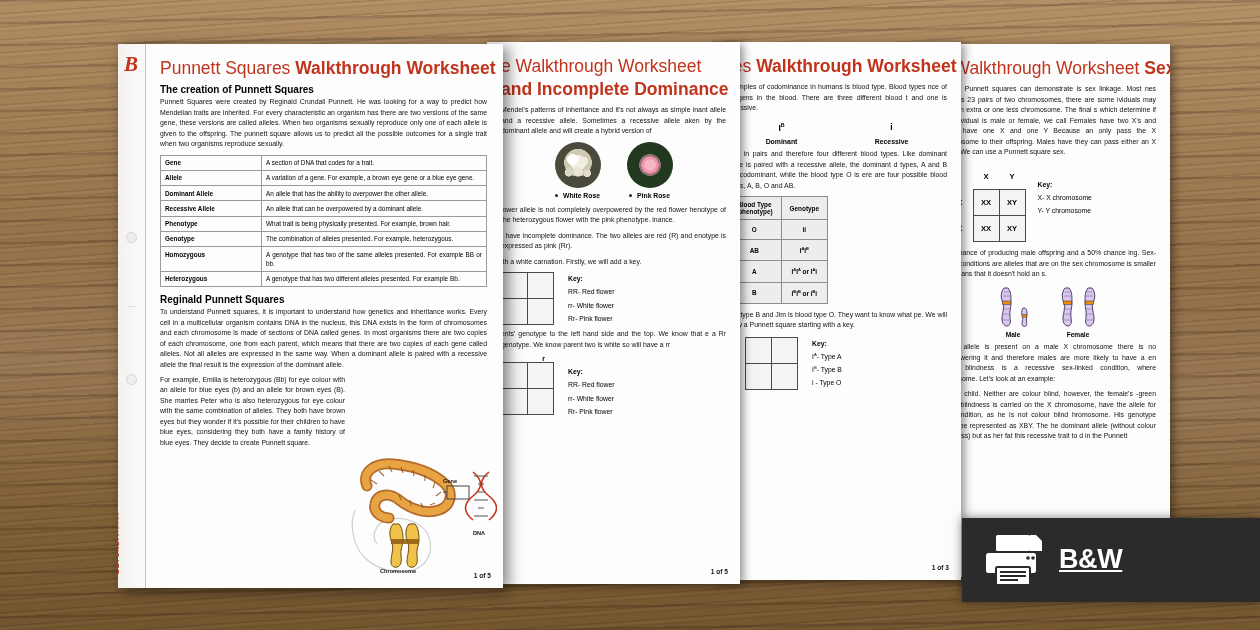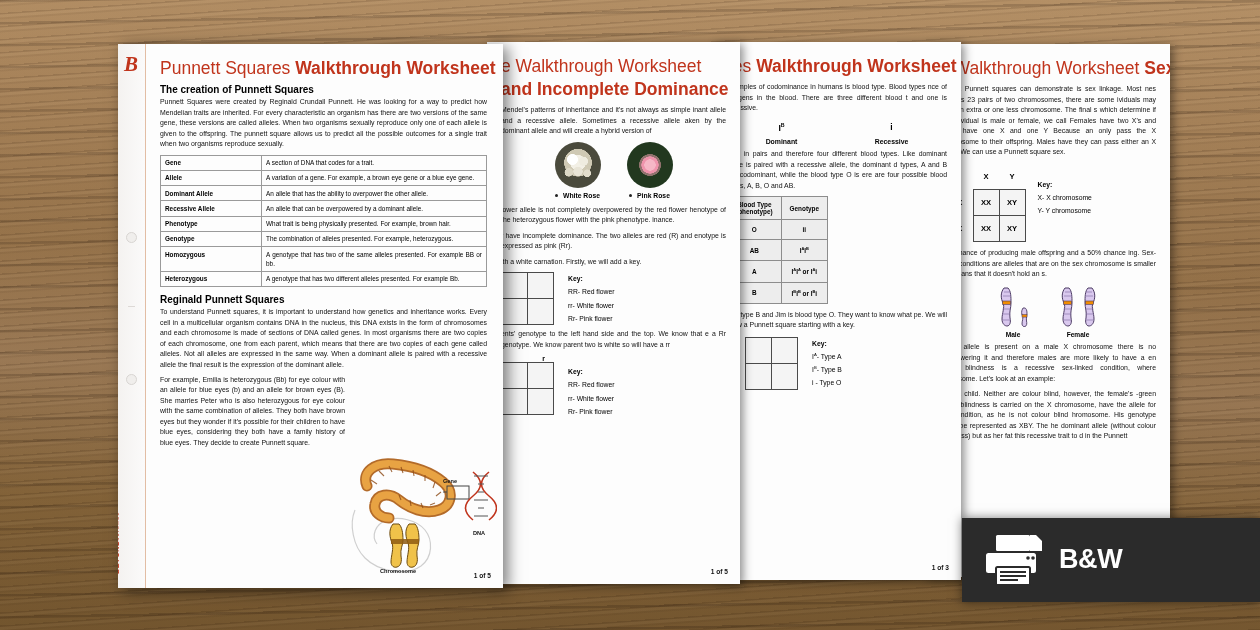--- a/index.html
+++ b/index.html
@@ -170,21 +170,21 @@
 
   
   #bwbadge{
     position:absolute; right:0; bottom:28px;
     width:298px; height:84px;
     background:#2b2b2b;
     display:flex; align-items:center; gap:13px;
     padding-left:22px;
     box-shadow:0 0 10px rgba(0,0,0,.5);
   }
-  #bwbadge .txt{ color:#fff; line-height:1.02; }
+  #bwbadge .txt{ color:#fff; line-height:1.02;text-decoration:underline; }
   #bwbadge .bw{ font-size:27px; font-weight:700; letter-spacing:-.4px;}
   #bwbadge .opt{ font-size:23px; font-weight:400; }
 </style>
 </head>
 <body>
 
 <div id="desk"></div>
 
 <div class="sheet" id="sheet4">
   <div class="inner">

